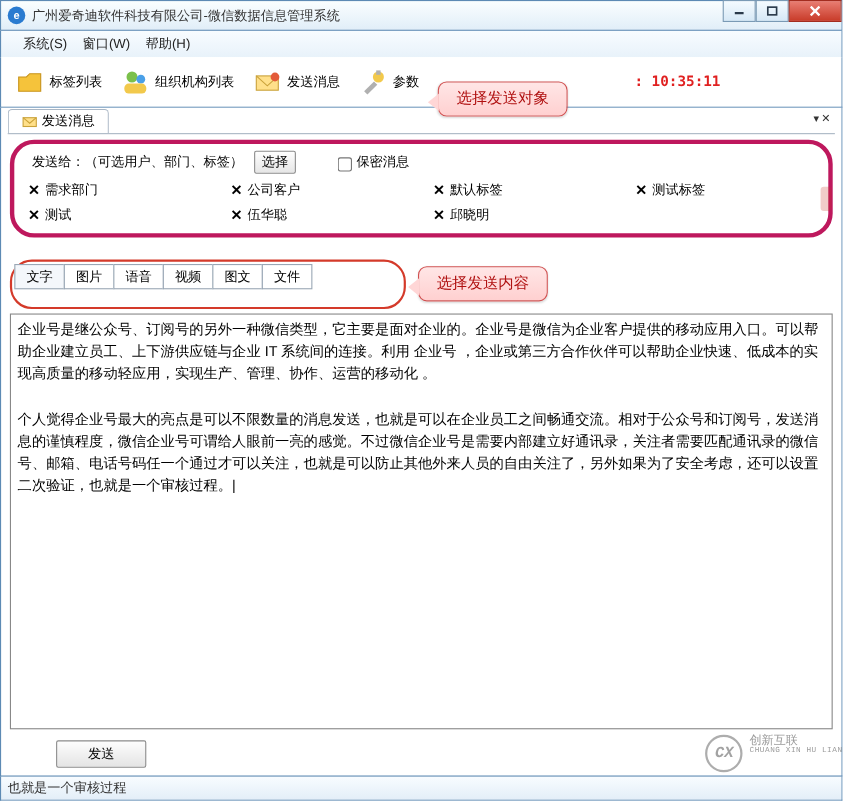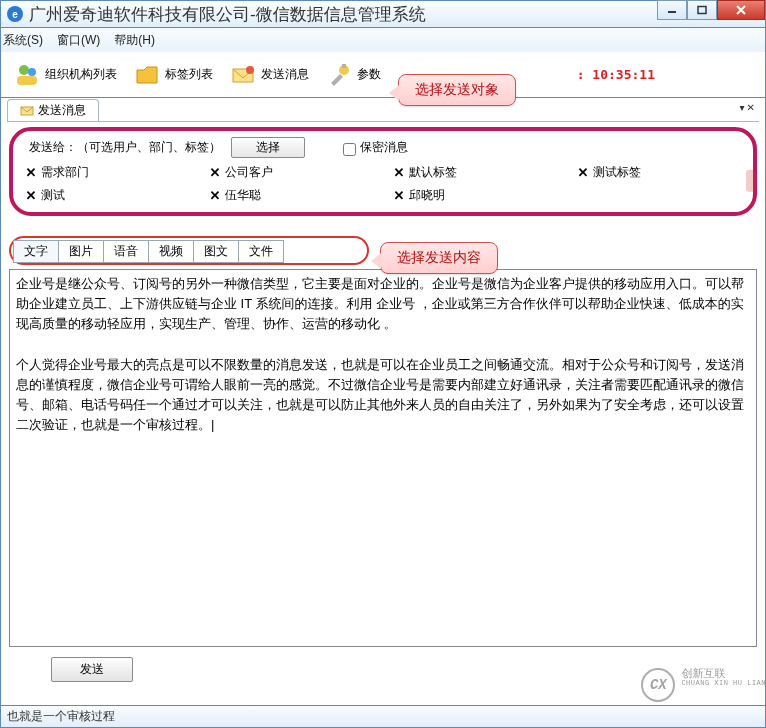--- a/index.html
+++ b/index.html
@@ -1,28 +1,28 @@
 <!DOCTYPE html>
 <html><head>
 <meta charset="utf-8">
 <style>
 * { box-sizing: border-box; margin: 0; padding: 0; }
 body { font-family: "Microsoft YaHei", SimSun, sans-serif; font-size: 12px; background: #fff; width: 766px; height: 728px; overflow: hidden; position: relative; }
 
 
 .titlebar { height: 28px; background: linear-gradient(#fafeff, #e1eef8); display: flex; align-items: center; border: 1px solid #5d8ab4; position: relative; }
 .titlebar .app-icon { width: 16px; height: 16px; margin: 0 6px; background: #2a7bd0; border-radius: 50%; display: inline-flex; align-items: center; justify-content: center; color: #fff; font-size: 10px; font-weight: bold; }
-.titlebar .title { color: #333; font-size: 17px; }
+.titlebar .title { color: #333; font-size: 12px; }
 .winbtns { position: absolute; right: 0; top: 0; display: flex; }
 .winbtn { width: 30px; height: 20px; display: flex; align-items: center; justify-content: center; border: 1px solid #7a9ab5; background: linear-gradient(#f5fbff,#d6e8f6); margin-top: -1px; }
 .winbtn.close { width: 48px; background: linear-gradient(#e97e73,#c83b29); border-color: #a32c1f; color: #fff; }
 .winbtn svg { width: 12px; height: 10px; }
 
 
-.menubar { height: 24px; background: linear-gradient(#f8fcff,#e8f2fa); border-left:1px solid #5d8ab4; border-right:1px solid #5d8ab4; display: flex; align-items: center; padding: 0 2px; gap: 14px; font-size: 12px; color: #222; }
+.menubar { height: 24px; background: linear-gradient(#f8fcff,#e8f2fa); border-left:1px solid #5d8ab4; border-right:1px solid #5d8ab4; display: flex; align-items: center; padding: 0 20px; gap: 14px; font-size: 12px; color: #222; }
 .menubar span { cursor: default; }
 
 
 .toolbar { height: 46px; background: #fff; border:1px solid #5d8ab4; border-top:none; display:flex; align-items:center; padding:0 6px; gap:4px; position:relative; }
 .tbtn { display:flex; align-items:center; gap:4px; padding:2px 6px; cursor:default; }
 .tbtn .ic { width:28px; height:28px; display:flex; align-items:center; justify-content:center; }
 .tbtn .ic svg { width:26px; height:26px; }
 .timestamp { color:#e02020; font-weight:bold; position:absolute; right:110px; font-family:monospace; font-size:13px; }
 
 
@@ -43,31 +43,31 @@
 .tabstrip { display:flex; align-items:flex-end; height:22px; border-bottom:1px solid #a9b6c4; }
 .tab { display:flex; align-items:center; gap:4px; padding:2px 12px; border:1px solid #a9b6c4; border-bottom:none; background:#fff; border-radius:4px 4px 0 0; font-size:12px; }
 .tab .ic { width:14px; height:14px; }
 
 
 .redbox { border:4px solid #be185d; border-radius:22px; padding:6px 12px 8px 12px; margin:5px 2px; position:relative; }
 .redbox::after { content:""; position:absolute; right:-3px; top:50%; width:10px; height:22px; background:rgba(200,50,40,.25); border-radius:3px; transform:translateY(-10%); }
 
 
 .sendrow { display:flex; align-items:center; gap:10px; font-size:12px; margin-bottom:6px; padding-left:4px;}
-.sendrow .btn { border:1px solid #8a8a8a; background:linear-gradient(#fefefe,#e6e6e6); padding:1px 24px; border-radius:2px; font-size:12px; }
+.sendrow .btn { border:1px solid #8a8a8a; background:linear-gradient(#fefefe,#e6e6e6); padding:1px 6px; border-radius:2px; font-size:12px; }
 .sendrow .cb { display:flex; align-items:flex-end; gap:4px; margin-left:28px; }
 .sendrow .cb input { width:13px; height:13px; }
 
 
 .taggrid { display:grid; grid-template-columns: repeat(4, 1fr); gap:6px 20px; margin-top:2px;}
 .tagitem { display:flex; align-items:center; gap:4px; font-size:12px; }
 .tagitem .x { font-weight:bold; font-size:13px; display:inline-block; width:12px; text-align:center; }
 
 
-.typebox { border:2px solid #d43a2a; border-radius:20px; padding:2px 8px 0 2px; margin:20px 2px 0 2px; width:360px; }
+.typebox { border:2px solid #d43a2a; border-radius:20px; padding:2px 8px 16px 2px; margin:20px 2px 0 2px; width:360px; }
 .typetabs { display:flex; }
 .typetab { border:1px solid #9aa7b5; padding:2px 10px; font-size:12px; background:#fff; margin-left:-1px; }
 .typetab:first-child { background:#f4f7fb; margin-left:0; }
 
 
 .editor { border:1px solid #888; margin:4px 2px 6px 2px; height:378px; padding:4px 6px; font-size:13px; line-height:1.55; overflow:auto; white-space:pre-wrap; }
 
 .sendbtn-wrap { padding:4px 0 4px 44px; }
 .sendbtn { border:1px solid #8a8a8a; background:linear-gradient(#fdfdfd,#e4e4e4); padding:3px 28px; border-radius:2px; font-size:12px; }
 
@@ -108,34 +108,34 @@
 <div class="menubar">
   <span>系统(S)</span>
   <span>窗口(W)</span>
   <span>帮助(H)</span>
 </div>
 
 <div class="toolbar">
   <div class="tbtn">
     <span class="ic">
         <svg viewBox="0 0 26 26">
+          <path d="M3 8 L10 8 L13 5 L23 5 L23 21 L3 21 Z" fill="#f5c33b" stroke="#c7921a"></path>
+        </svg>
+      </span>
+    <span>标签列表</span>
+  </div>
+  <div class="tbtn">
+    <span class="ic">
+        <svg viewBox="0 0 26 26">
           <circle cx="10" cy="8" r="5" fill="#7bc04b"></circle>
           <circle cx="18" cy="10" r="4" fill="#4aa0e8"></circle>
           <rect x="3" y="14" width="20" height="9" rx="4" fill="#f2c94c"></rect>
         </svg>
       </span>
     <span>组织机构列表</span>
-  </div>
-  <div class="tbtn">
-    <span class="ic">
-        <svg viewBox="0 0 26 26">
-          <path d="M3 8 L10 8 L13 5 L23 5 L23 21 L3 21 Z" fill="#f5c33b" stroke="#c7921a"></path>
-        </svg>
-      </span>
-    <span>标签列表</span>
   </div>
   <div class="tbtn">
     <span class="ic">
         <svg viewBox="0 0 26 26">
           <rect x="3" y="7" width="20" height="13" fill="#ffe08a" stroke="#caa23a"></rect>
           <polyline points="3,7 13,16 23,7" fill="none" stroke="#caa23a"></polyline>
           <circle cx="20" cy="8" r="4" fill="#e35b3a"></circle>
         </svg>
       </span>
     <span>发送消息</span>

